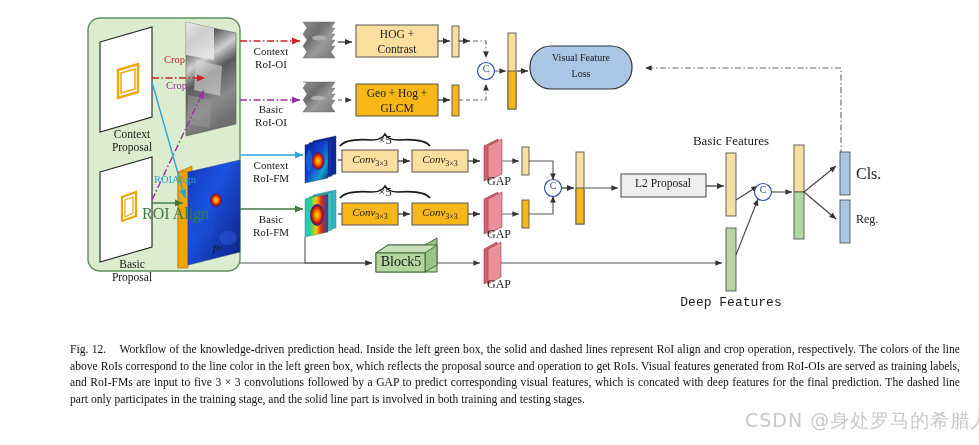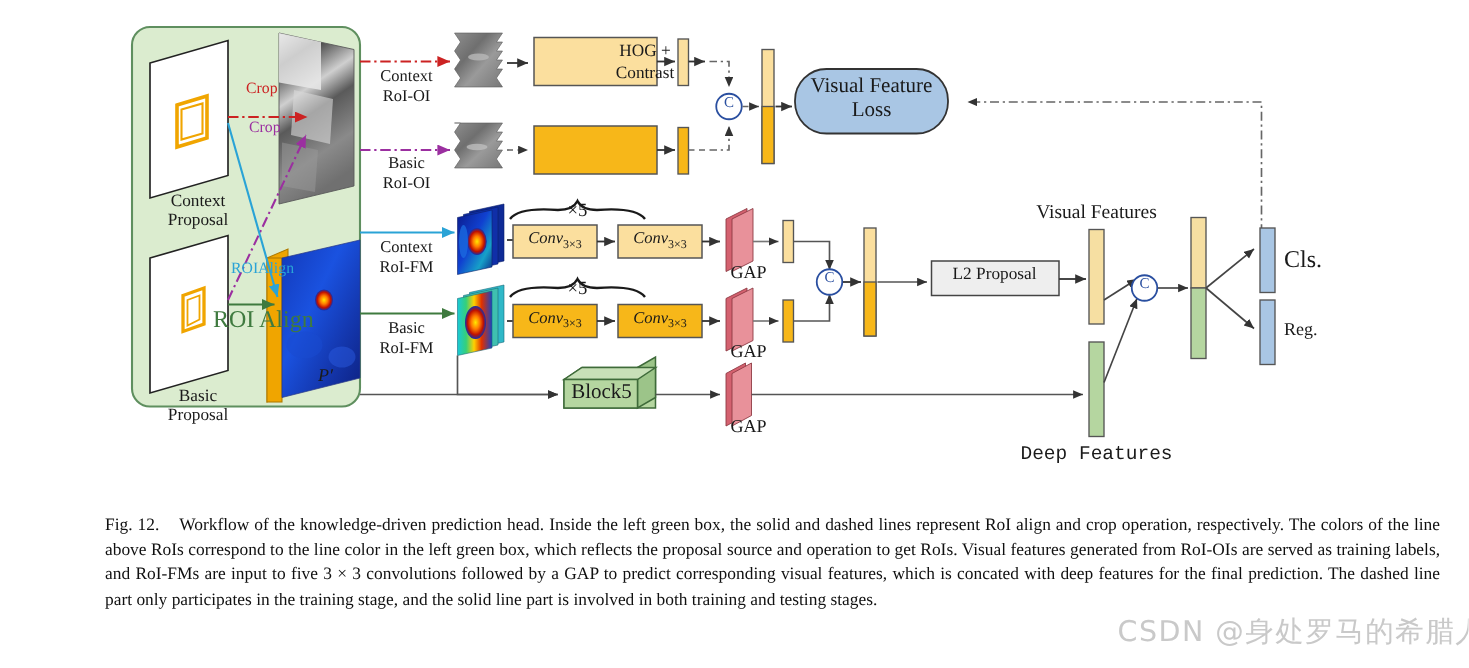--- a/index.html
+++ b/index.html
@@ -271,30 +271,34 @@
   </div>
   <div class="lbl ctr" style="left:271px;top:159px;font-size:11px;line-height:13px;">
     <div>Context</div>
     <div>RoI-FM</div>
   </div>
   <div class="lbl ctr" style="left:271px;top:213px;font-size:11px;line-height:13px;">
     <div>Basic</div>
     <div>RoI-FM</div>
   </div>
 
-  <div class="lbl ctr" style="left:397px;top:27px;font-size:11.5px;line-height:15px;margin-left:33px;">
+  <div class="lbl ctr" style="left:397px;top:27px;font-size:11.5px;line-height:15px;">
     <div>HOG +</div>
     <div>Contrast</div>
+  </div>
+  <div class="lbl ctr" style="left:397px;top:86px;font-size:11.5px;line-height:15px;">
+    <div>Geo + Hog +</div>
+    <div>GLCM</div>
   </div>
 
   <div class="lbl ctr" style="left:486px;top:63px;font-size:10px;color:#2a4fa0;">C</div>
   <div class="lbl ctr" style="left:553px;top:180px;font-size:10px;color:#2a4fa0;">C</div>
   <div class="lbl ctr" style="left:763px;top:184px;font-size:10px;color:#2a4fa0;">C</div>
 
-  <div class="lbl ctr" style="left:581px;top:50px;font-size:14px;line-height:16px;">
+  <div class="lbl ctr" style="left:581px;top:50px;font-size:10px;line-height:16px;">
     <div>Visual Feature</div>
     <div>Loss</div>
   </div>
 
   <div class="lbl ctr" style="left:385px;top:133px;font-size:12.5px;">×5</div>
   <div class="lbl ctr" style="left:385px;top:185px;font-size:12.5px;">×5</div>
 
   <div class="lbl ctr" style="left:370px;top:153px;font-size:11px;font-style:italic;">
     <span>Conv</span><span class="smallcap" style="font-style:normal;vertical-align:sub;font-size:8px;">3×3</span>
   </div>
@@ -309,21 +313,21 @@
   </div>
 
   <div class="lbl" style="left:487px;top:174px;font-size:12px;">GAP</div>
   <div class="lbl" style="left:487px;top:227px;font-size:12px;">GAP</div>
   <div class="lbl" style="left:487px;top:277px;font-size:12px;">GAP</div>
 
   <div class="lbl ctr" style="left:401px;top:254px;font-size:14px;">Block5</div>
 
   <div class="lbl ctr" style="left:663px;top:177px;font-size:11.5px;">L2  Proposal</div>
 
-  <div class="lbl ctr" style="left:731px;top:133px;font-size:13px;">Visual Features</div>
+  <div class="lbl ctr" style="left:731px;top:133px;font-size:13px;">Basic Features</div>
   <div class="lbl ctr" style="left:731px;top:295px;font-size:13px;font-family:Liberation Mono, monospace;">Deep Features</div>
 
   <div class="lbl" style="left:856px;top:165px;font-size:16px;font-family:Liberation Serif, serif;">Cls.</div>
   <div class="lbl" style="left:856px;top:212px;font-size:12px;">Reg.</div>
 
 </div>
 
 <div class="caption">
   <span class="fignum">Fig. 12.</span>
   &nbsp;&nbsp;&nbsp;<span>Workflow of the knowledge-driven prediction head. Inside the left green box, the solid and dashed lines represent RoI align and crop operation, respectively. The colors of the line above RoIs correspond to the line color in the left green box, which reflects the proposal source and operation to get RoIs. Visual features generated from RoI-OIs are served as training labels, and RoI-FMs are input to five 3 × 3 convolutions followed by a GAP to predict corresponding visual features, which is concated with deep features for the final prediction. The dashed line part only participates in the training stage, and the solid line part is involved in both training and testing stages.</span>

